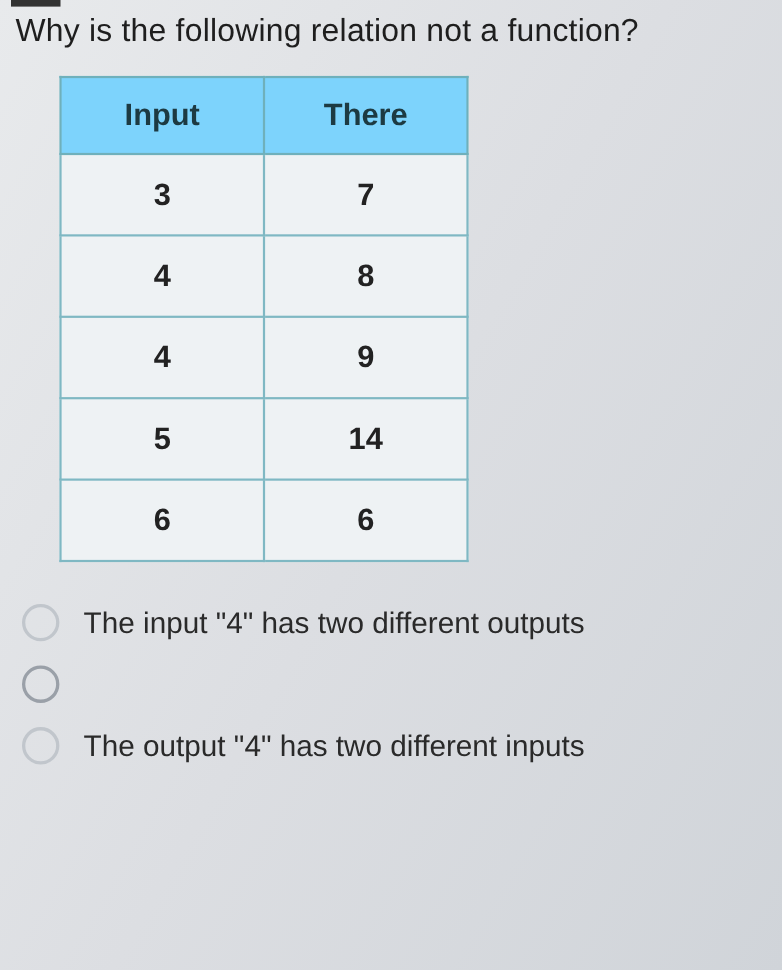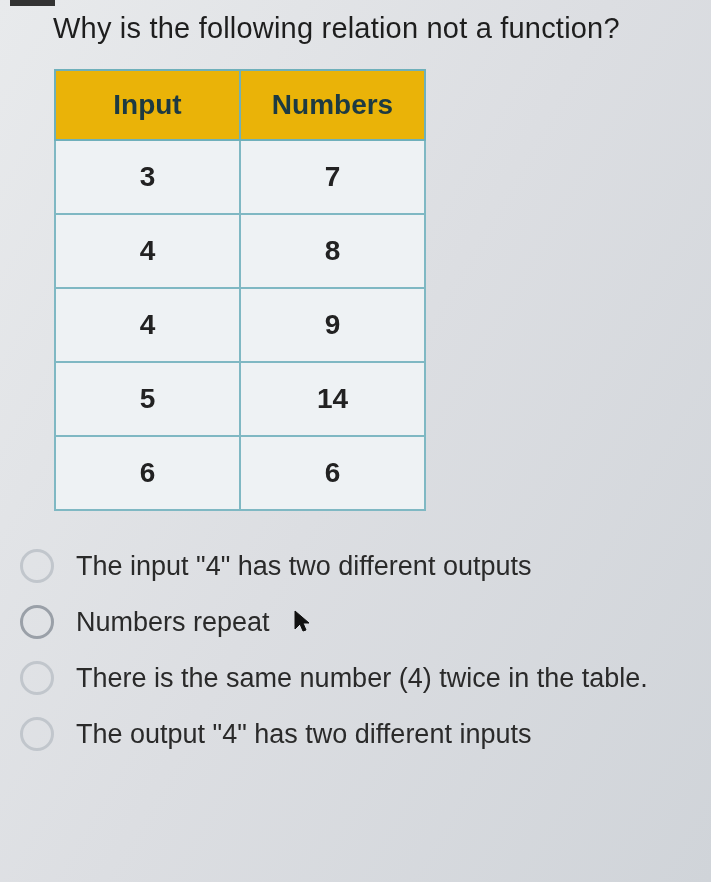--- a/index.html
+++ b/index.html
@@ -27,30 +27,29 @@
     width: 45px;
     height: 14px;
   }
   .question {
     font-size: 29px;
     font-weight: 400;
     color: #1e1e1e;
     margin-top: 12px;
     margin-bottom: 24px;
     letter-spacing: 0.2px;
-    margin-left: 39px;
   }
   table.relation {
     border-collapse: collapse;
     margin-left: 40px;
     margin-bottom: 38px;
     background: #f7f8f9;
   }
   table.relation th {
-    background: #eab308;
+    background: #7dd3fc;
     color: #1d3a42;
     font-weight: 700;
     font-size: 28px;
     padding: 18px 10px;
     border: 2px solid #6fb0bb;
     text-align: center;
     width: 185px;
   }
   table.relation td {
     border: 2px solid #7fb8c3;
@@ -101,21 +100,21 @@
 
 <div class="page">
   <div class="point-fragment"></div>
 
   <div class="question">Why is the following relation not a function?</div>
 
   <table class="relation">
     <thead>
       <tr>
         <th>Input</th>
-        <th>Numbers</th>
+        <th>There</th>
       </tr>
     </thead>
     <tbody>
       <tr>
         <td>3</td>
         <td>7</td>
       </tr>
       <tr>
         <td>4</td>
         <td>8</td>
@@ -135,31 +134,19 @@
     </tbody>
   </table>
 
   <div class="options">
     <div class="option">
       <span class="radio faint"></span>
       <span class="option-label">The input "4" has two different outputs</span>
     </div>
     <div class="option">
       <span class="radio"></span>
-      <span class="option-label">
-        <span>Numbers repeat</span>
-        <span class="cursor">
-          <svg width="18" height="24" viewBox="0 0 18 24">
-            <path d="M2 2 L2 20 L7 15 L10 22 L13 21 L10 14 L16 14 Z" fill="#111" stroke="#111" stroke-width="1"></path>
-          </svg>
-        </span>
-      </span>
-    </div>
-    <div class="option">
-      <span class="radio faint"></span>
-      <span class="option-label">There is the same number (4) twice in the table.</span>
     </div>
     <div class="option">
       <span class="radio faint"></span>
       <span class="option-label">The output "4" has two different inputs</span>
     </div>
   </div>
 </div>
 
 </body></html>

